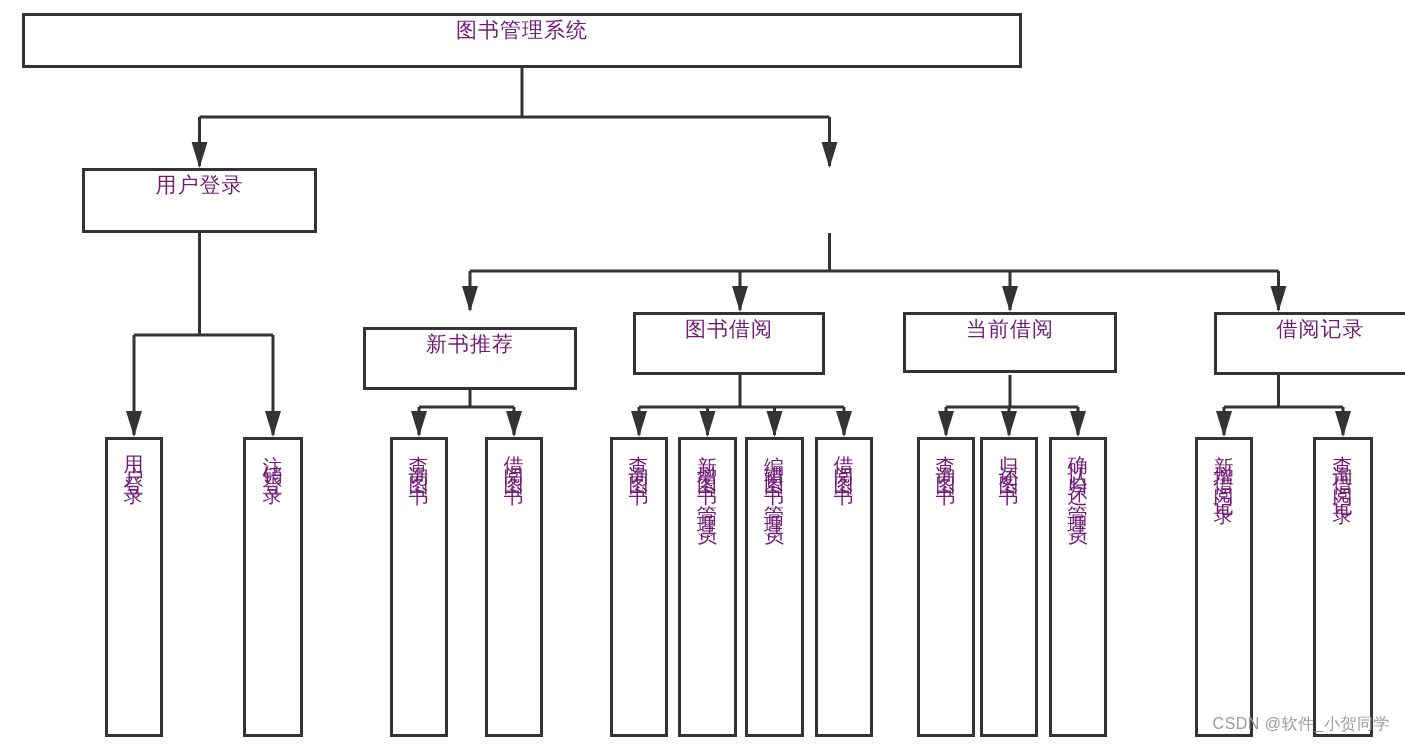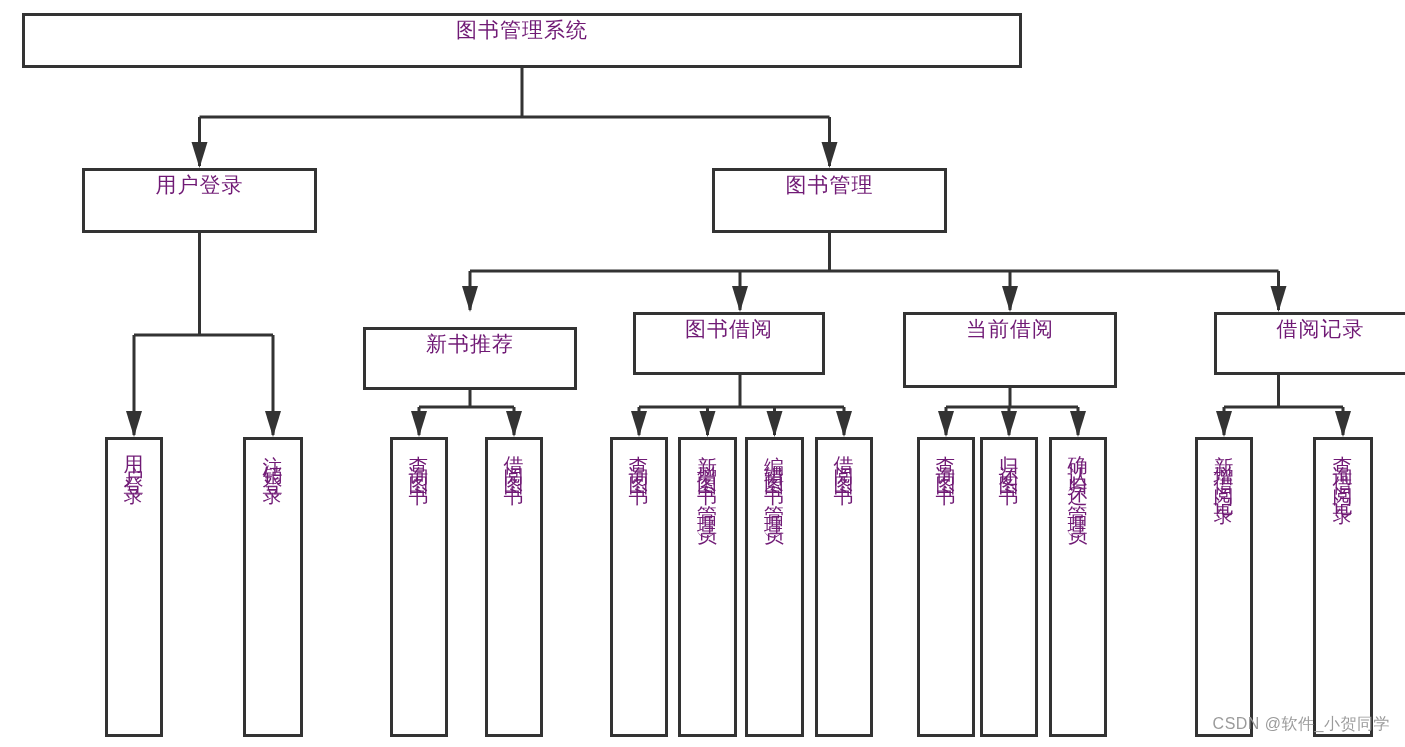--- a/index.html
+++ b/index.html
@@ -118,31 +118,28 @@
     </g>
   </svg>
 
   <div class="box h" style="left:22px; top:13px; width:1000px; height:55px;">
     <span>图书管理系统</span>
   </div>
 
   <div class="box h" style="left:82px; top:168px; width:235px; height:65px;">
     <span>用户登录</span>
   </div>
-  <div class="box h" style="left:712px; top:168px; width:235px; height:65px;">
-    <span>图书管理</span>
-  </div>
 
   <div class="box h" style="left:363px; top:312px; width:214px; height:63px;margin-top:15px;">
     <span>新书推荐</span>
   </div>
   <div class="box h" style="left:633px; top:312px; width:192px; height:63px;">
     <span>图书借阅</span>
   </div>
-  <div class="box h" style="left:903px; top:312px; width:214px; height:76px;">
+  <div class="box h" style="left:903px; top:312px; width:214px; height:61px;">
     <span>当前借阅</span>
   </div>
   <div class="box h" style="left:1172px; top:312px; width:213px; height:63px;margin-left:42px;">
     <span>借阅记录</span>
   </div>
 
   <div class="box v" style="left:105px; top:437px; width:58px; height:300px;">
     <span>用户登录</span>
   </div>
   <div class="box v" style="left:243px; top:437px; width:60px; height:300px;">

